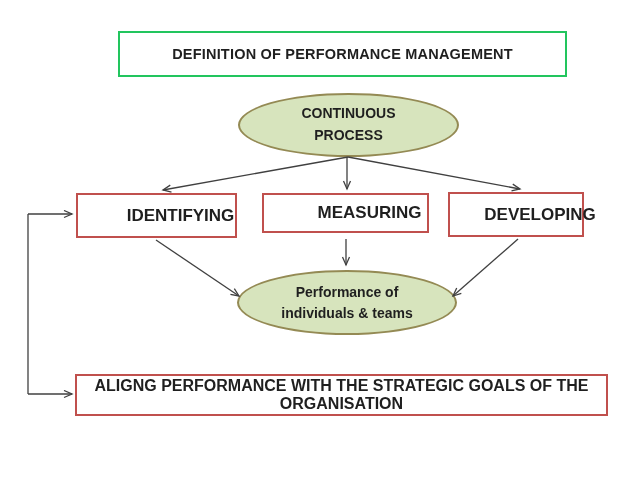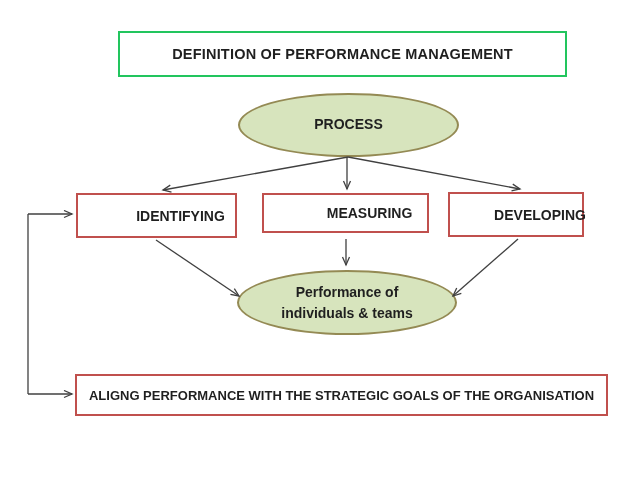--- a/index.html
+++ b/index.html
@@ -54,31 +54,31 @@
     font-size: 14px;
   }
   .outcome-ellipse {
     left: 237px; top: 270px;
     width: 220px; height: 65px;
     font-size: 14px;
     line-height: 1.45;
   }
   .process-box {
     border: 2px solid #c0504d;
-    font-size: 14px;
+    font-size: 17px;
     padding-left: 48px;
   }
   .identifying-box { left: 76px;  top: 193px; width: 161px; height: 45px; }
   .measuring-box   { left: 262px; top: 193px; width: 167px; height: 40px; }
   .developing-box  { left: 448px; top: 192px; width: 136px; height: 45px; }
   .bottom-banner {
     left: 75px; top: 374px;
     width: 533px; height: 42px;
     border: 2px solid #c0504d;
-    font-size: 13px;
+    font-size: 16px;
     padding: 0 4px;
   }
   .line-span { display: block; }
 </style>
 </head>
 <body>
 
 <div class="canvas">
 
   <svg class="connector-layer" viewBox="0 0 638 478" xmlns="http://www.w3.org/2000/svg">
@@ -98,20 +98,21 @@
       <line x1="28" y1="214" x2="72" y2="214" marker-end="url(#arrowhead)"></line>
       <line x1="28" y1="394" x2="72" y2="394" marker-end="url(#arrowhead)"></line>
     </g>
   </svg>
 
   <div class="node title-box">
     <span class="line-span">DEFINITION OF PERFORMANCE MANAGEMENT</span>
   </div>
 
   <div class="node ellipse top-ellipse">
+    <span class="line-span">CONTINUOUS</span>
     <span class="line-span">PROCESS</span>
   </div>
 
   <div class="node process-box identifying-box">
     <span class="line-span">IDENTIFYING</span>
   </div>
   <div class="node process-box measuring-box">
     <span class="line-span">MEASURING</span>
   </div>
   <div class="node process-box developing-box">

